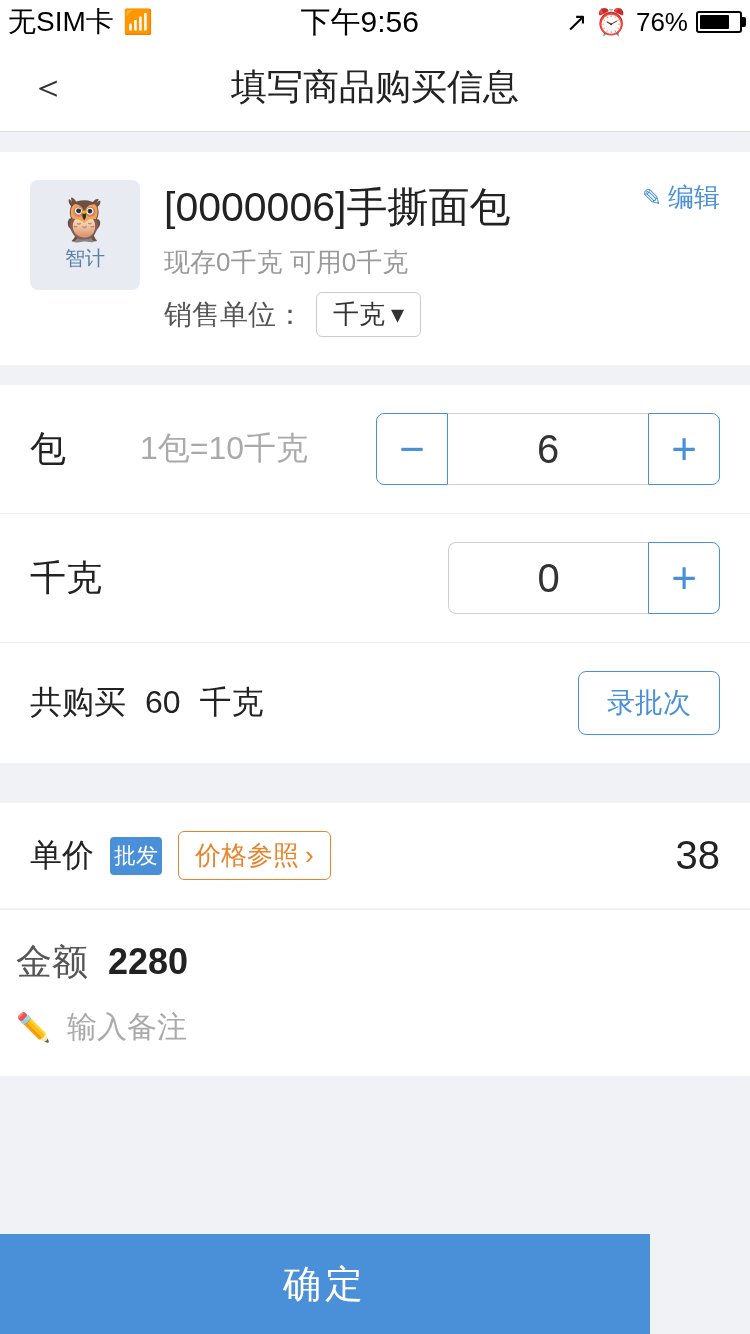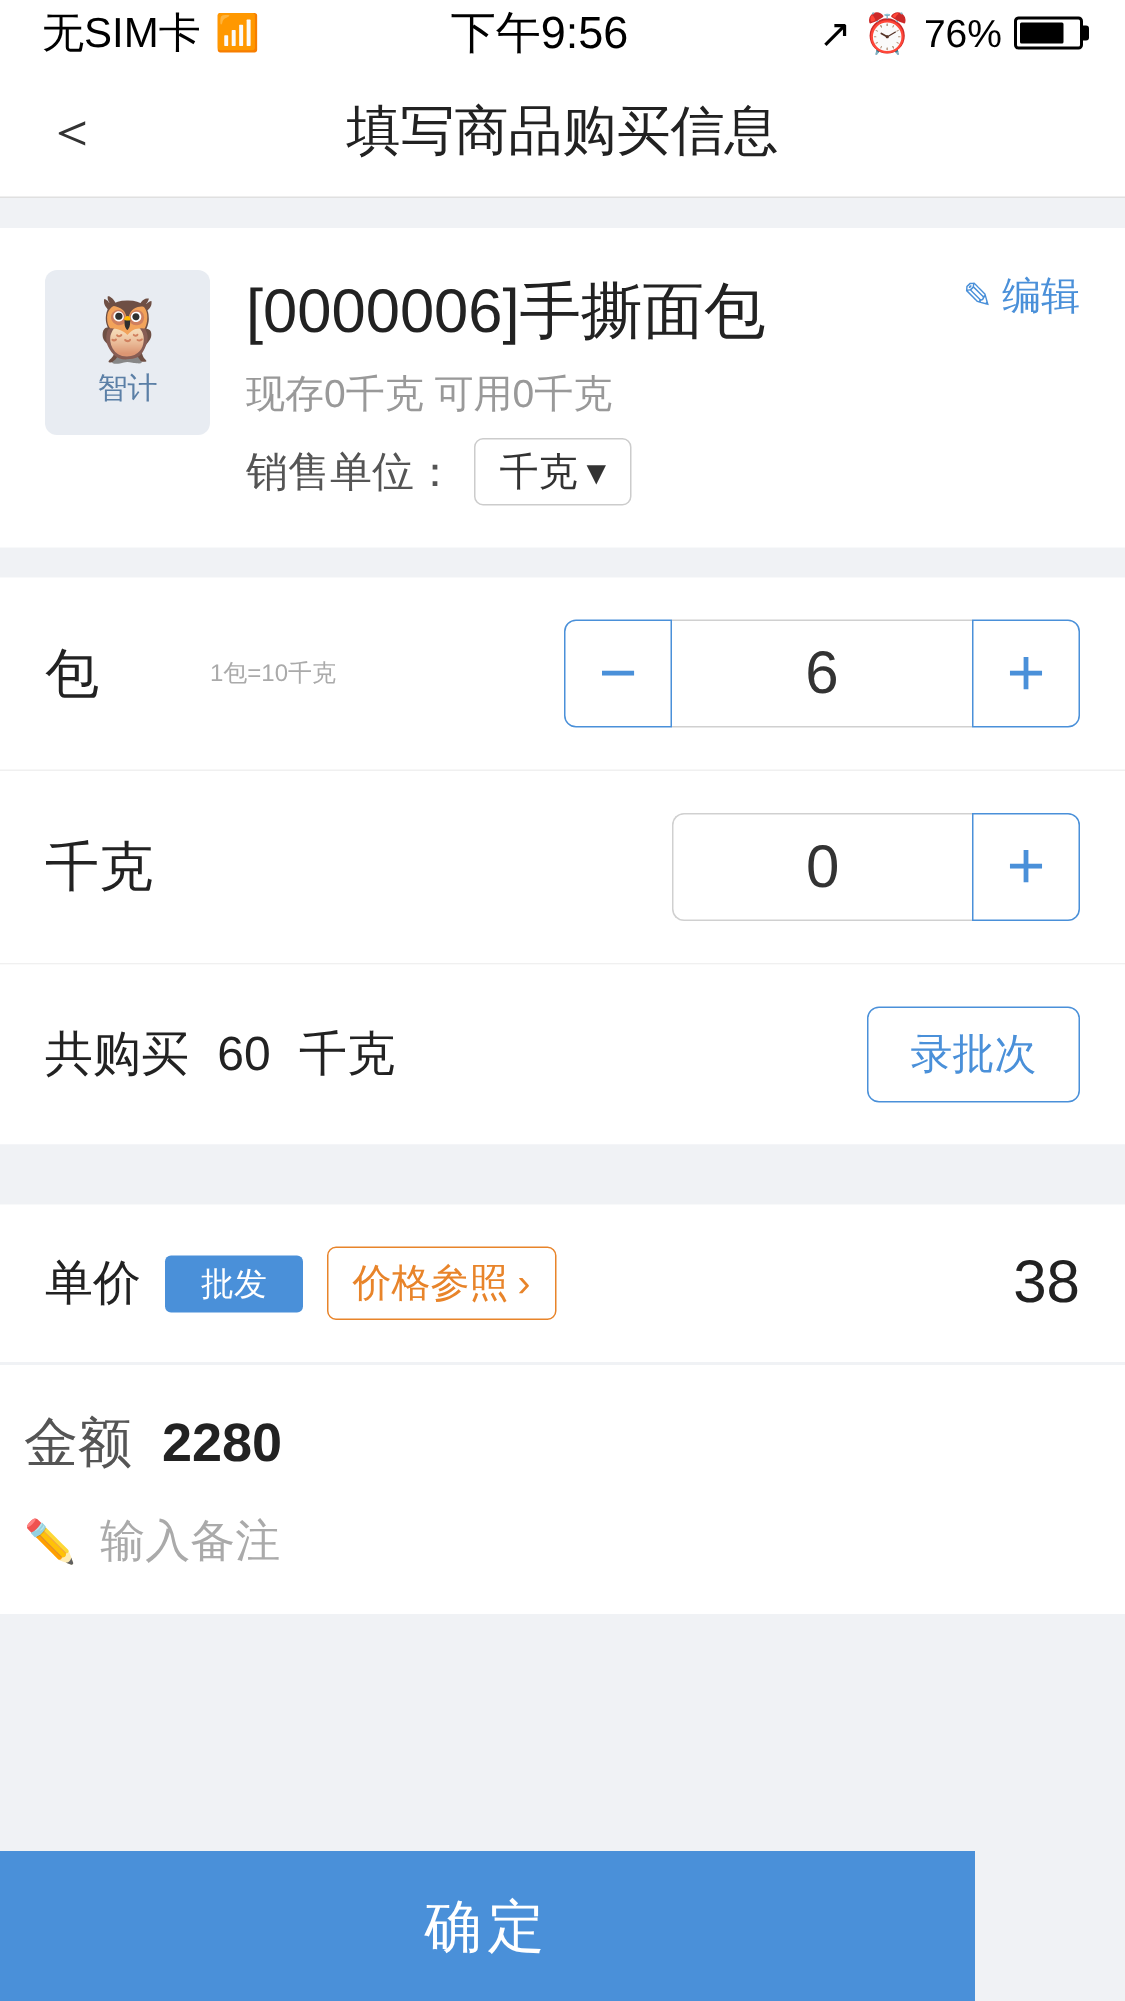--- a/index.html
+++ b/index.html
@@ -14,21 +14,21 @@
     }
 
     
     .status-bar {
       width: 750px;
       height: 44px;
       background: #fff;
       display: flex;
       align-items: center;
       justify-content: space-between;
-      padding: 0 28px;
+      padding: 0 8px;
       font-size: 28px;
       color: #000;
     }
     .status-left { display: flex; align-items: center; gap: 10px; }
     .status-center { font-weight: 500; font-size: 30px; }
     .status-right { display: flex; align-items: center; gap: 8px; font-size: 26px; }
     .wifi-icon { font-size: 24px; }
     .battery-bar {
       display: inline-flex; align-items: center;
       border: 2px solid #000; border-radius: 3px;
@@ -130,21 +130,21 @@
       align-items: center;
       padding: 28px 30px;
       border-bottom: 1px solid #f0f0f0;
     }
     .qty-label {
       font-size: 36px;
       color: #222;
       min-width: 100px;
     }
     .qty-hint {
-      font-size: 16px;
+      font-size: 32px;
       color: #aaa;
       margin-left: 10px;
       flex: 1;
     }
     .qty-controls {
       display: flex;
       align-items: center;
       gap: 0;
     }
     .qty-btn {
@@ -206,21 +206,21 @@
       display: flex;
       align-items: center;
       padding: 28px 30px;
       gap: 16px;
     }
     .price-label { font-size: 32px; color: #222; }
     .price-tag-batch {
       background: #4a90d9;
       color: #fff;
       font-size: 22px;
-      padding: 4px 24px;
+      padding: 4px 4px;
       border-radius: 4px;
     }
     .price-ref-btn {
       border: 1.5px solid #e8842a;
       border-radius: 6px;
       padding: 6px 16px;
       font-size: 26px;
       color: #e8842a;
       background: #fff;
       cursor: pointer;

